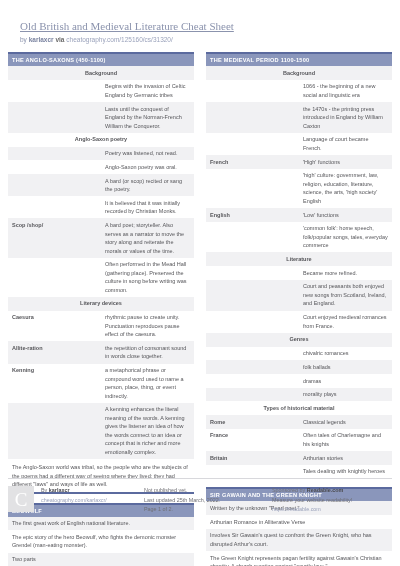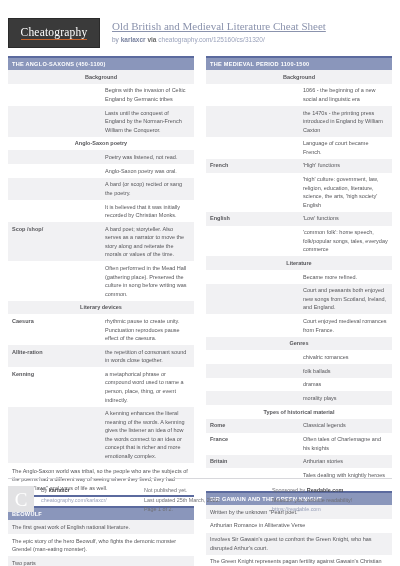--- a/index.html
+++ b/index.html
@@ -83,23 +83,20 @@
   .f-about-txt { margin-left: 7px; }
   .f-strong { font-weight: bold; color: #4a4a4e; }
   .f-link { color: #9aa2bb; }
 </style>
 </head>
 <body>
 
 <div class="page">
 
   <div class="masthead">
-    <div class="logo-box">
-      <span class="logo-text">Cheatography</span>
-    </div>
     <div class="titles">
       <div class="doc-title">Old British and Medieval Literature Cheat Sheet</div>
       <div class="byline">
         <span>by</span>
         <span class="uname">karlaxcr</span>
         <span class="via">via</span>
         <span class="link">cheatography.com/125160/cs/31320/</span>
       </div>
     </div>
   </div>

